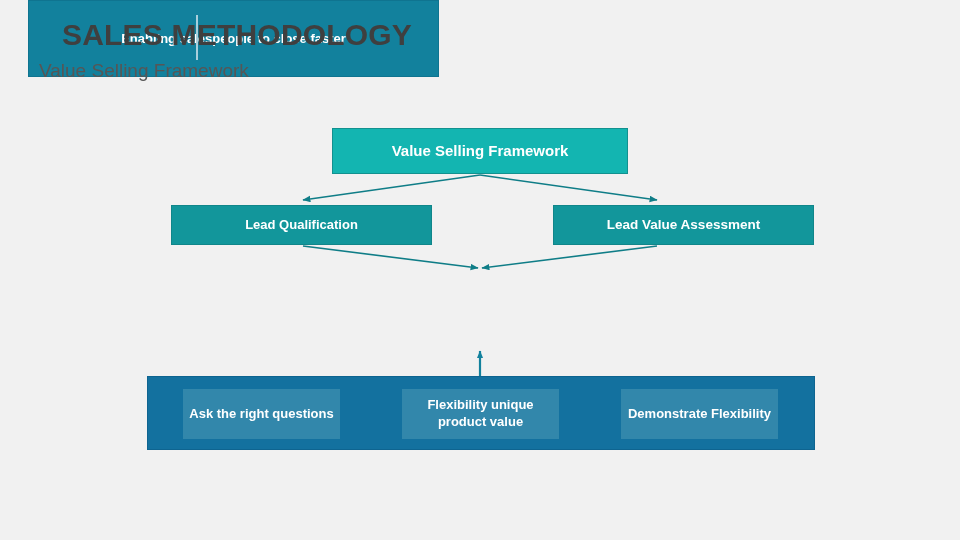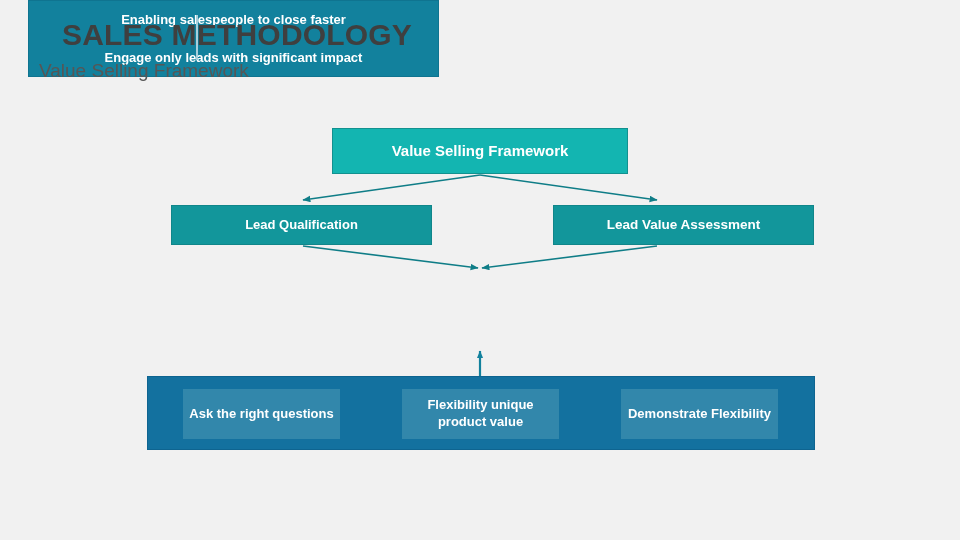--- a/index.html
+++ b/index.html
@@ -202,23 +202,20 @@
 
   <div class="node" id="node-right">
     <span>Lead Value Assessment</span>
   </div>
 
   <div id="node-middle">
     <div class="mid-cell">
       <span>Enabling salespeople to close faster</span>
     </div>
     <div id="mid-divider"></div>
-    <div class="mid-cell">
-      <span>Engage only leads with significant impact</span>
-    </div>
   </div>
 
   <div id="bottom-band">
     <div class="leaf" id="leaf-0">
       <span>Ask the right questions</span>
     </div>
     <div class="leaf" id="leaf-1">
       <span>Flexibility unique product value</span>
     </div>
     <div class="leaf" id="leaf-2">

